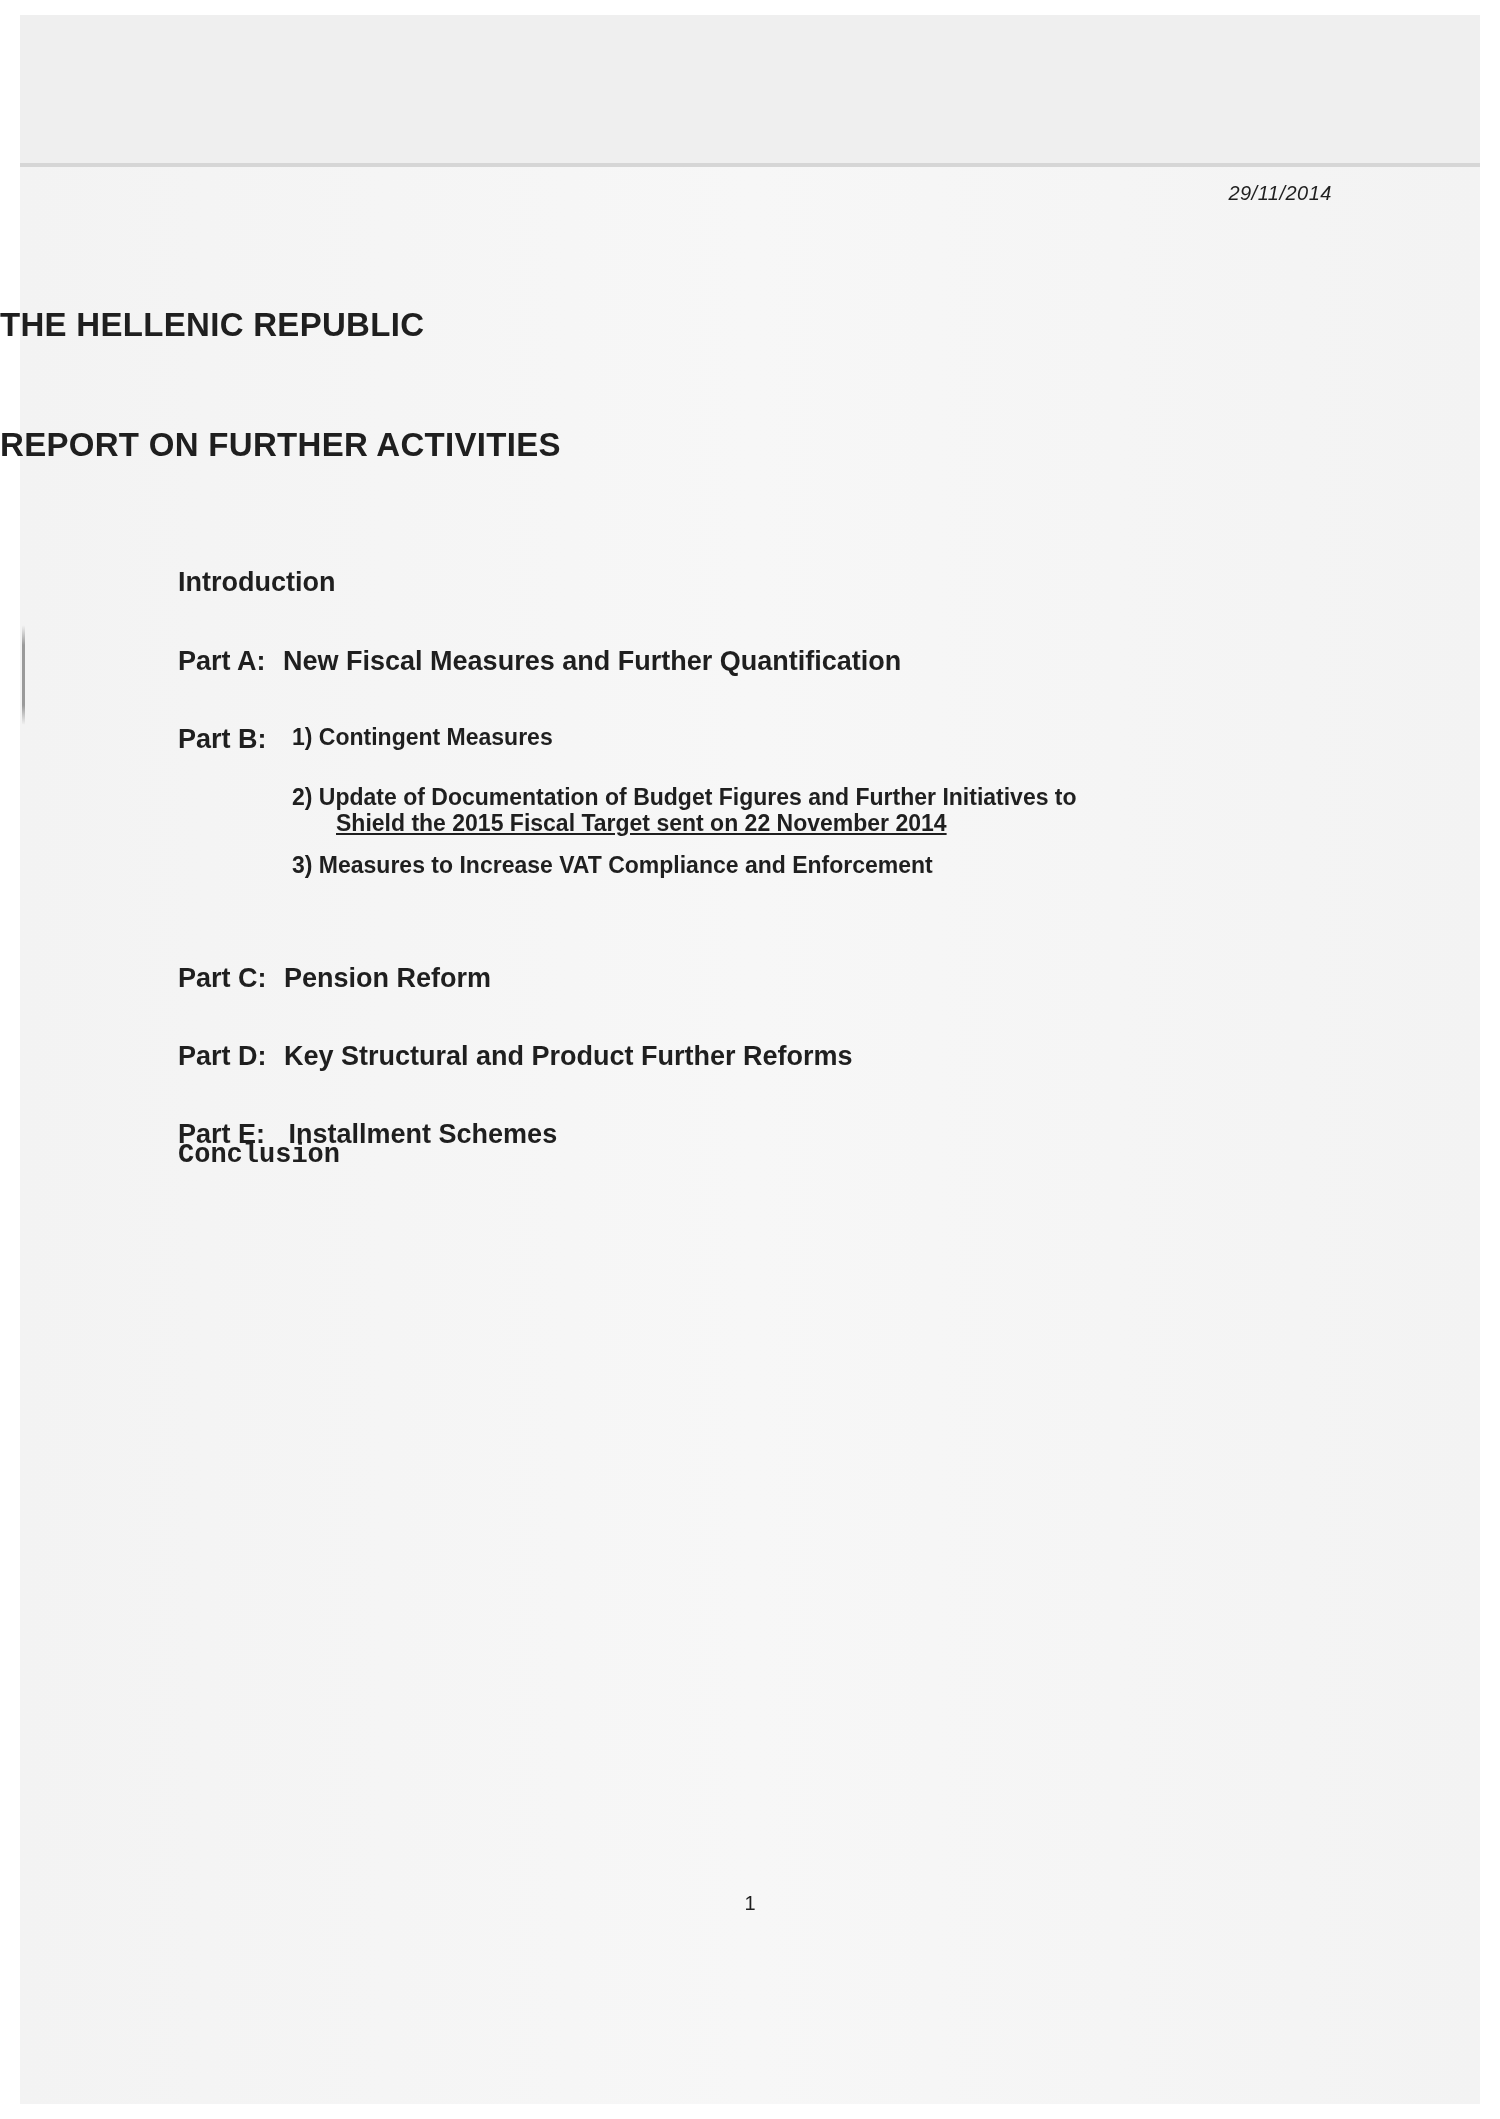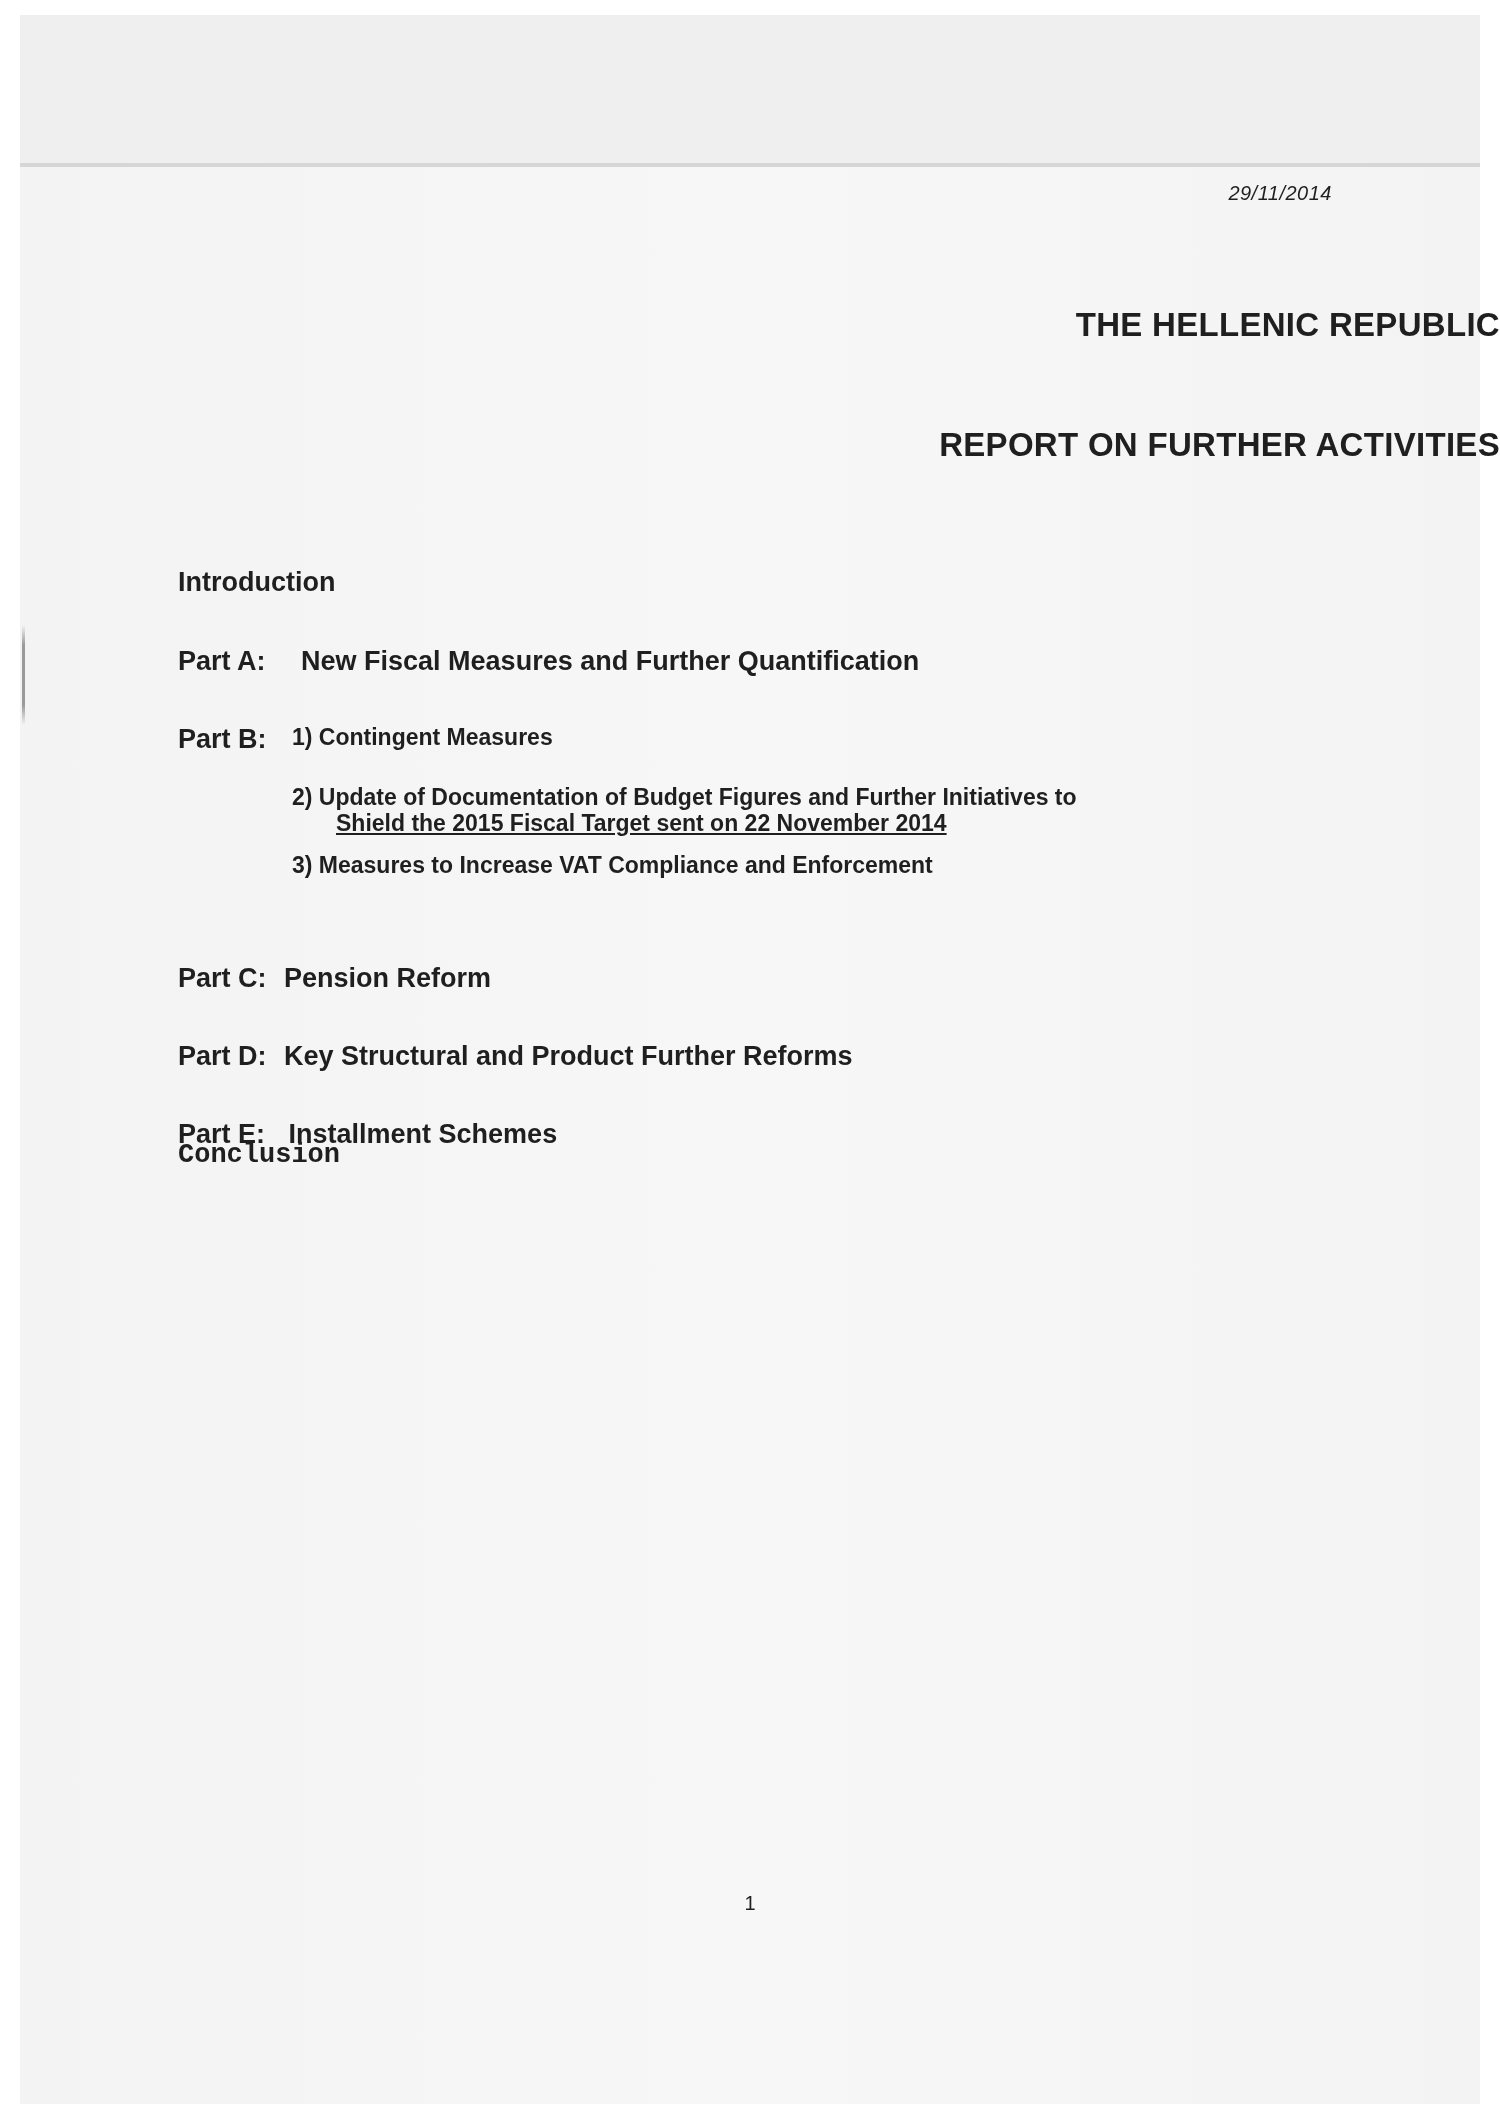--- a/index.html
+++ b/index.html
@@ -39,21 +39,21 @@
     .date {
       position: absolute;
       right: 168px; top: 182px;
       font-size: 20px;
       letter-spacing: 0.5px;
       font-style: italic;
     }
     .title {
       position: absolute;
       left: 0; width: 1500px;
-      text-align: right;
+      text-align: left;
       font-weight: bold;
       font-size: 33px;
       letter-spacing: 0.3px;
     }
     .title-1 { top: 306px; }
     .title-2 { top: 398px; margin-top: 28px; }
     .toc-line {
       position: absolute;
       left: 178px;
       font-weight: bold;
@@ -85,21 +85,21 @@
 
 <div class="date">29/11/2014</div>
 
 <div class="title title-1">THE HELLENIC REPUBLIC</div>
 <div class="title title-2">REPORT ON FURTHER ACTIVITIES</div>
 
 <div class="toc-line" style="top:567px;">Introduction</div>
 
 <div class="toc-line" style="top:646px;">
   <span class="lbl">Part A:</span>
-  <span style="margin-left:28px;">New Fiscal Measures and Further Quantification</span>
+  <span style="margin-left:10px;">New Fiscal Measures and Further Quantification</span>
 </div>
 
 <div class="toc-line" style="top:724px;">
   <span class="lbl">Part B:</span>
 </div>
 <div class="toc-sub" style="left:292px; top:724px;">1) Contingent Measures</div>
 <div class="toc-sub" style="left:292px; top:736px;margin-top:48px;">2) Update of Documentation of Budget Figures and Further Initiatives to</div>
 <div class="toc-sub" style="left:336px; top:810px;text-decoration:underline;">Shield the 2015 Fiscal Target sent on 22 November 2014</div>
 <div class="toc-sub" style="left:292px; top:852px;">3) Measures to Increase VAT Compliance and Enforcement</div>
 

